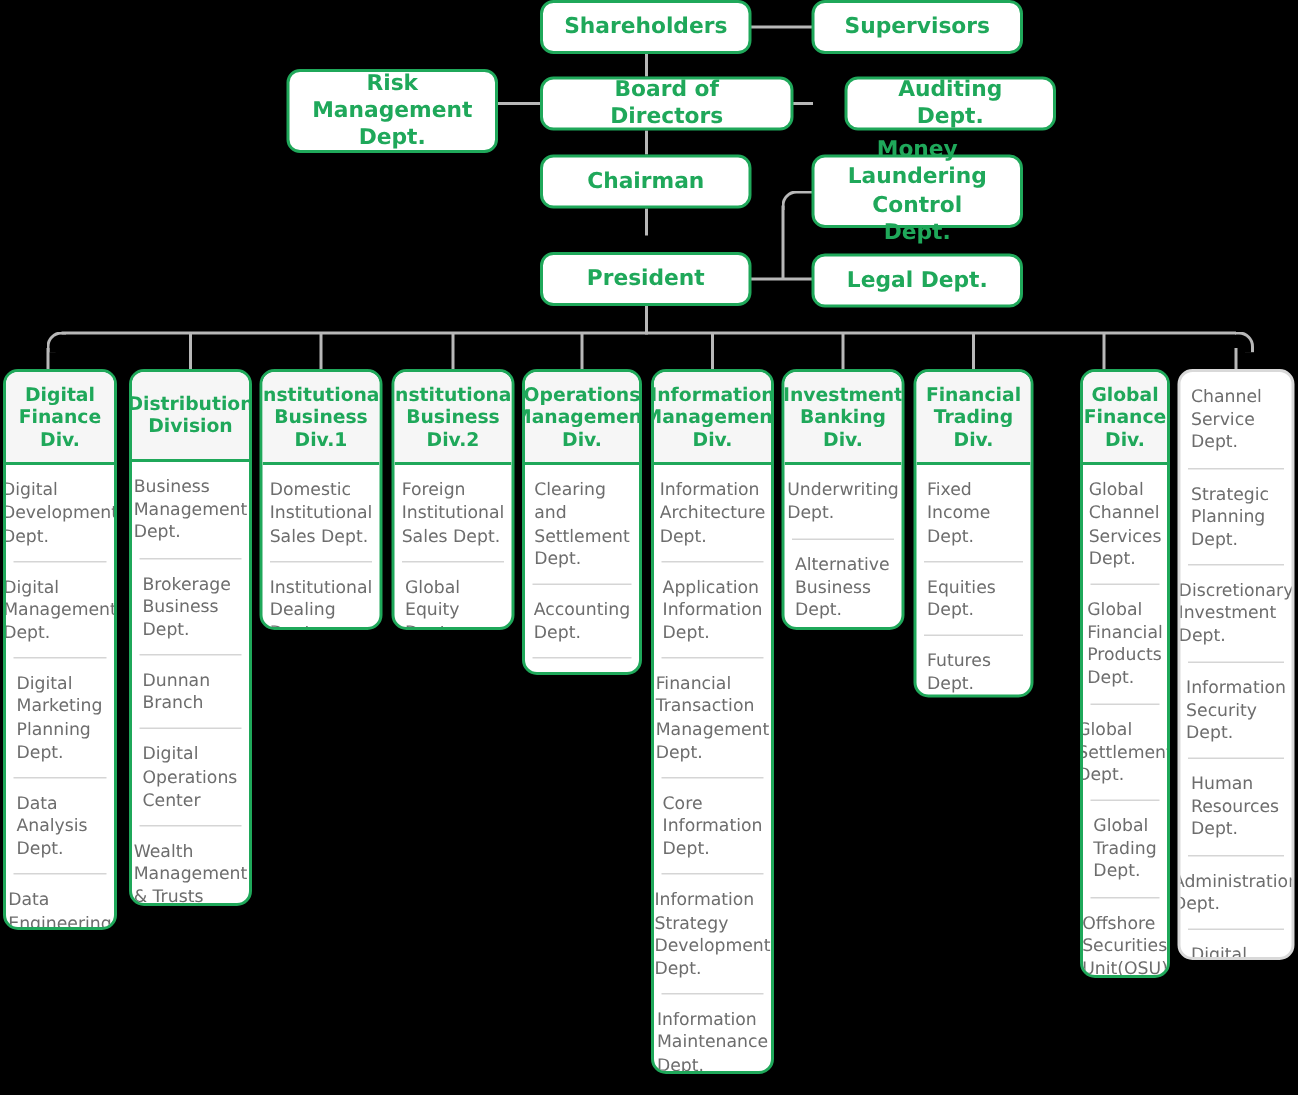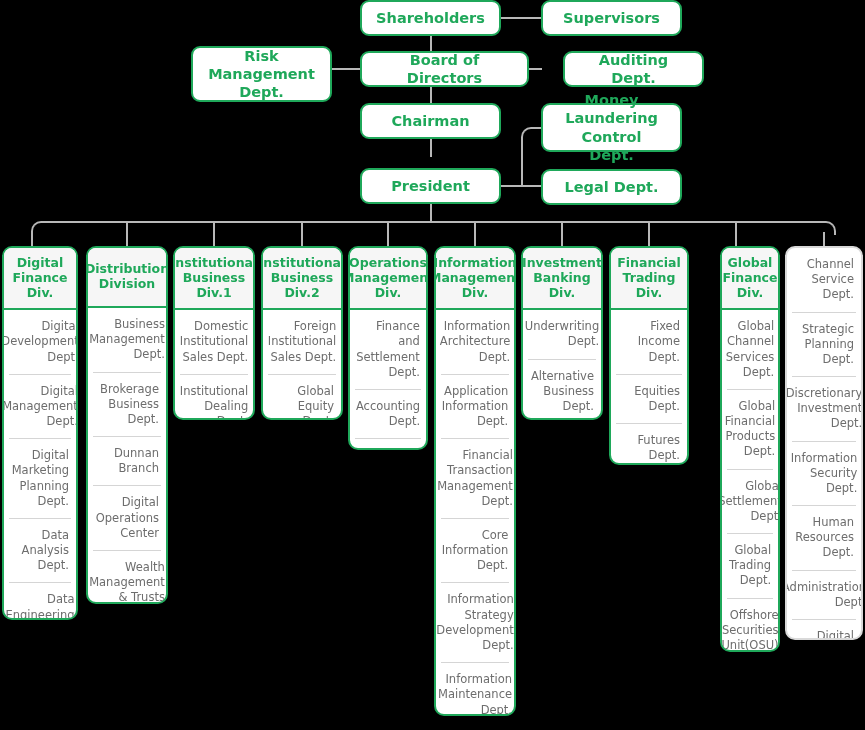--- a/index.html
+++ b/index.html
@@ -96,21 +96,21 @@
     flex: 1 1 auto;
     display: flex;
     flex-direction: column;
     padding: 0 5px;
   }
   .dept {
     box-sizing: border-box;
     color: #6d6d6d;
     font-size: 11.5px;
     line-height: 1.32;
-    text-align: right;
+    text-align: left;
     padding: 9px 2px;
     display: flex;
     align-items: center;
     justify-content: center;
     flex: 1 1 auto;
     border-top: 1px solid #d5d5d5;
   }
   .dept:first-child {
     border-top: 0;
   }
@@ -221,21 +221,21 @@
       <div class="division has-head" style="left: 261px; top: 246px; width: 82px; height: 174px;">
         <div class="div-head">Institutional Business Div.2</div>
         <div class="div-body">
           <div class="dept">Foreign Institutional Sales Dept.</div>
           <div class="dept">Global Equity Dept.</div>
         </div>
       </div>
       <div class="division has-head" style="left: 348px; top: 246px; width: 80px; height: 204px;">
         <div class="div-head">Operations Management Div.</div>
         <div class="div-body">
-          <div class="dept">Finance and Settlement Dept.</div>
+          <div class="dept">Clearing and Settlement Dept.</div>
           <div class="dept">Accounting Dept.</div>
           <div class="dept">Finance Dept.</div>
         </div>
       </div>
       <div class="division has-head" style="left: 434px; top: 246px; width: 82px; height: 470px;">
         <div class="div-head">Information Management Div.</div>
         <div class="div-body">
           <div class="dept">Information Architecture Dept.</div>
           <div class="dept">Application Information Dept.</div>
           <div class="dept">Financial Transaction Management Dept.</div>

